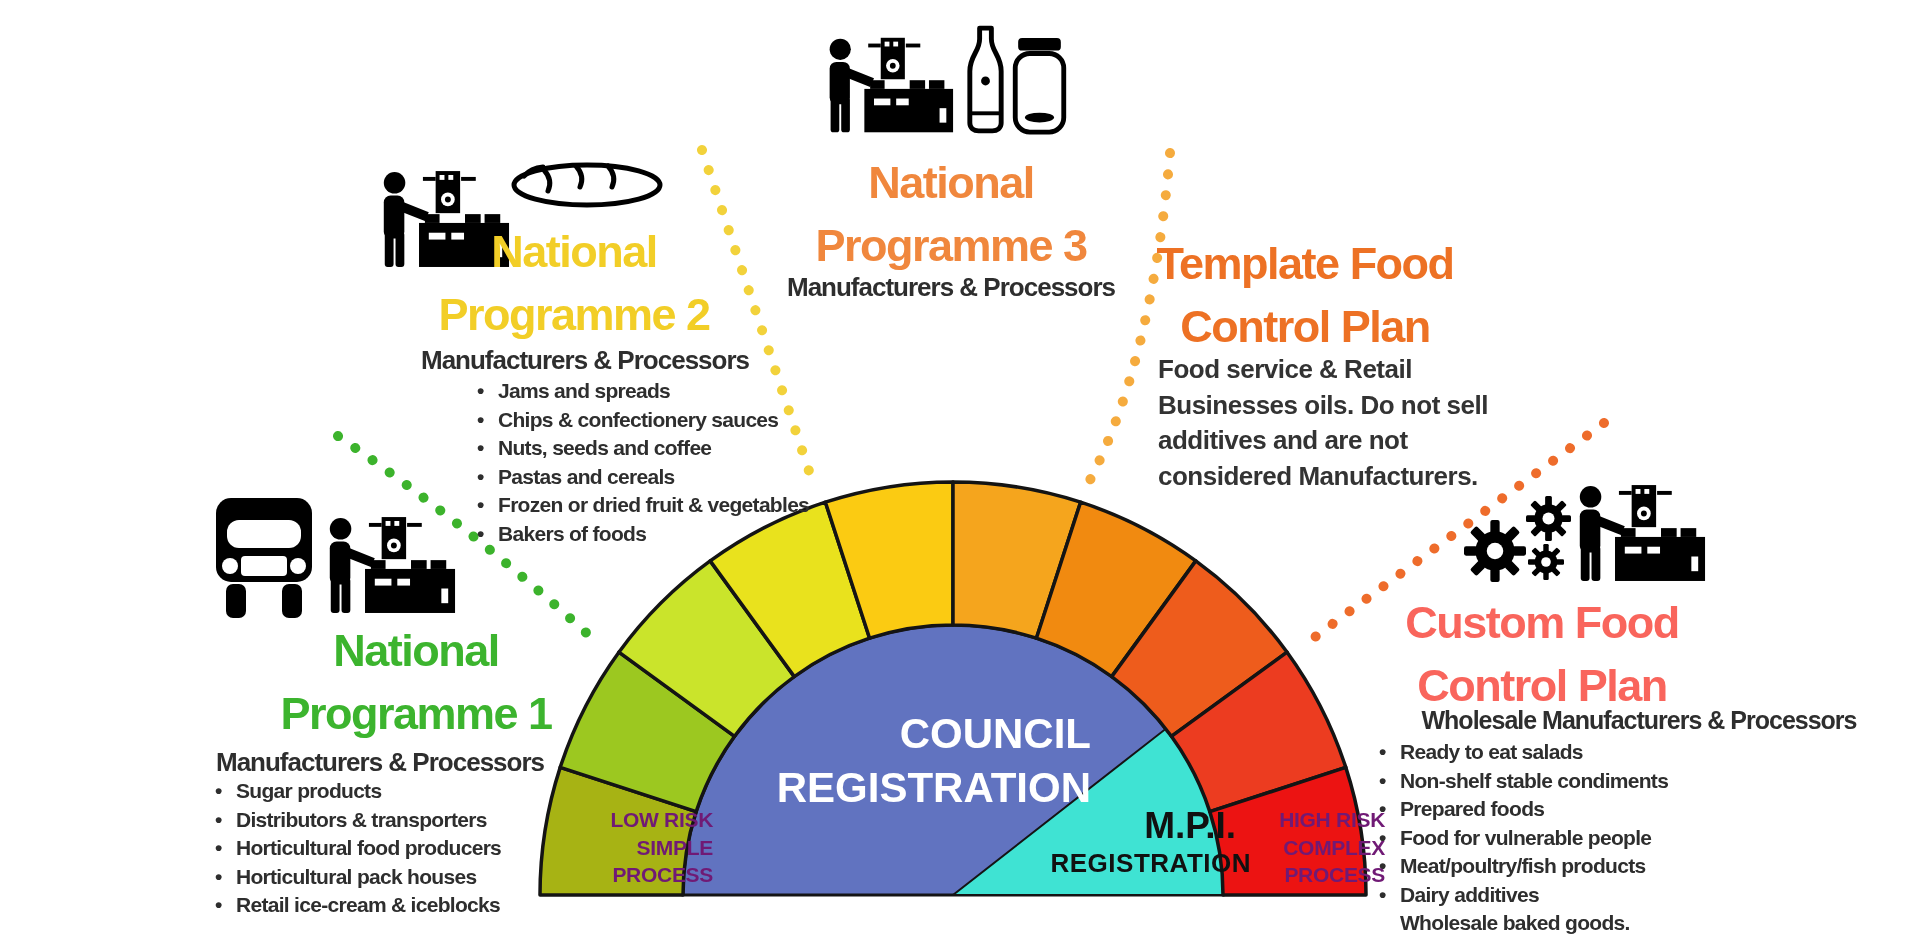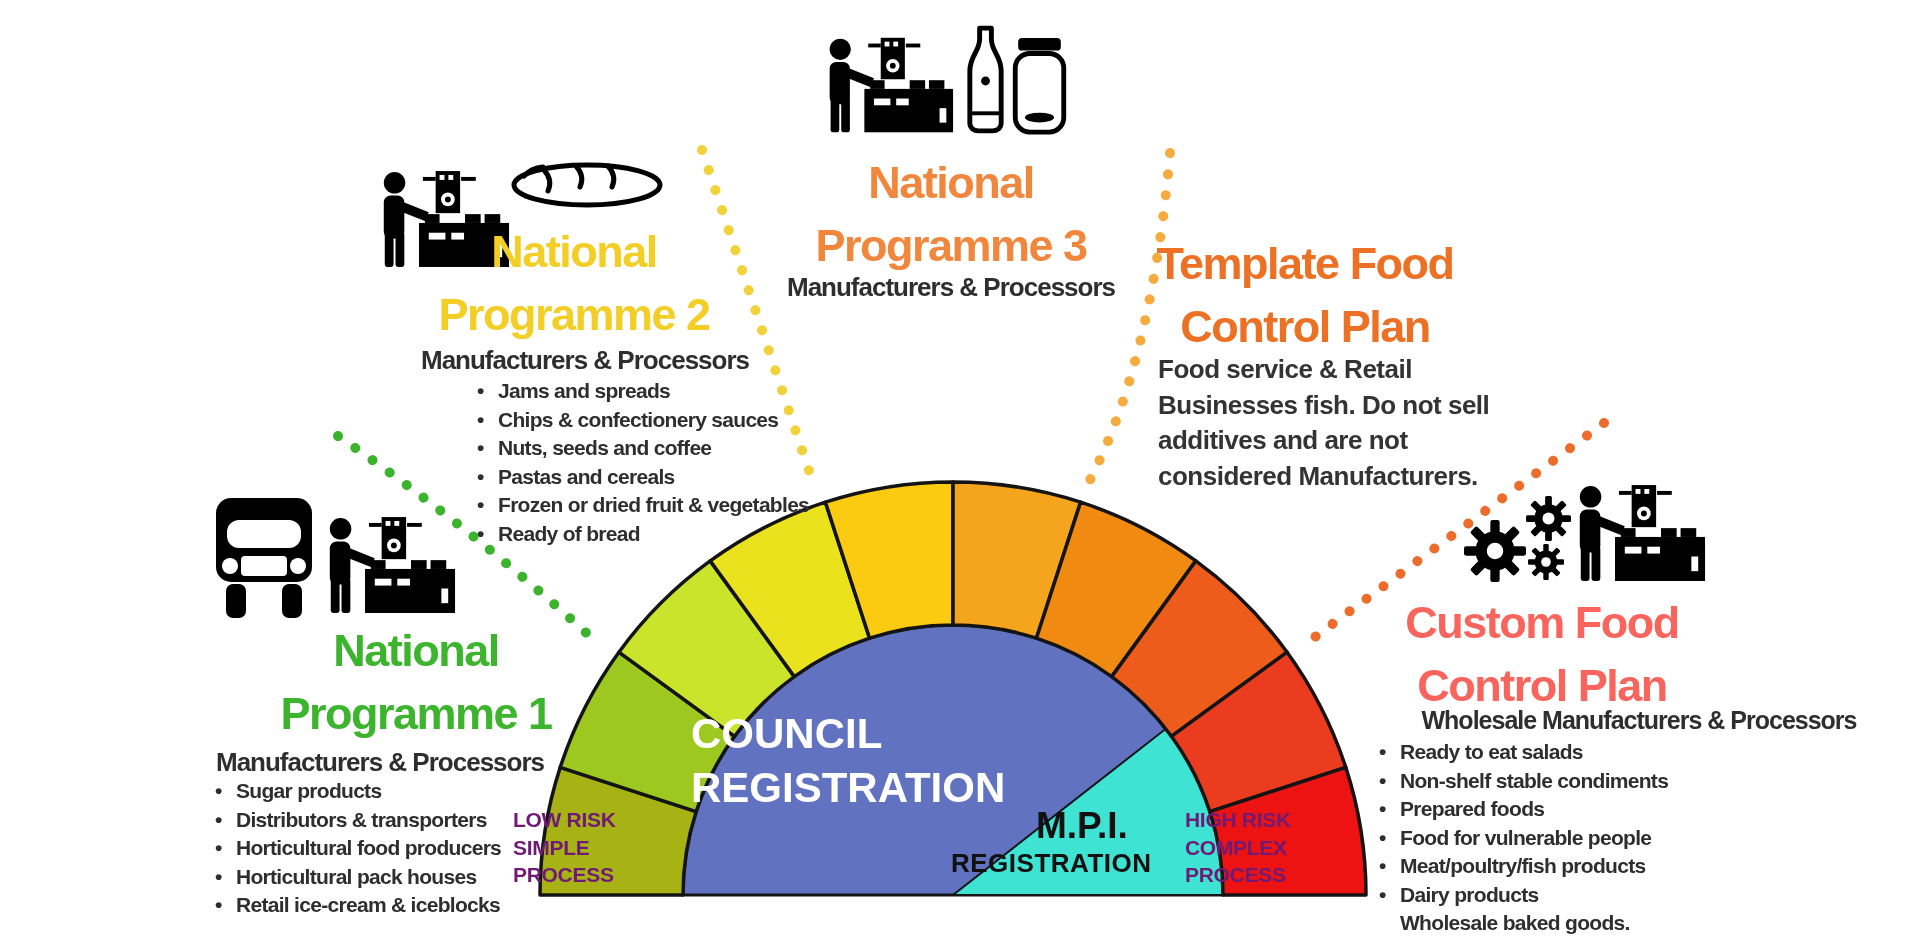--- a/index.html
+++ b/index.html
@@ -14,21 +14,21 @@
             text-align:center;white-space:nowrap;}
   .subtitle.left{text-align:center;}
   ul.blist{margin:0;padding:0;font-weight:bold;font-size:21px;line-height:28.5px;
            letter-spacing:-0.7px;color:#2e2e2e;}
   ul.blist li{list-style:none;position:relative;padding-left:24px;white-space:nowrap;}
   ul.blist li::before{content:"\2022";position:absolute;left:3px;top:0;}
   ul.blist li.no-bullet::before{content:none;}
   .bodytext{font-weight:bold;font-size:26px;line-height:35.5px;letter-spacing:-0.5px;
             color:#333333;}
   .bodytext div{white-space:nowrap;}
-  .gauge-label{font-weight:bold;text-align:left;white-space:nowrap;}
+  .gauge-label{font-weight:bold;text-align:right;white-space:nowrap;}
   .council{font-size:42px;line-height:54px;color:#ffffff;}
   .mpi1{font-size:37px;color:#111111;}
   .mpi2{font-size:26px;color:#111111;letter-spacing:0.5px;}
   .risk{font-size:21px;line-height:27.5px;color:#701a75;letter-spacing:-0.3px;}
 </style>
 </head>
 <body>
 
 <div class="stage">
 
@@ -157,21 +157,21 @@
       <div>Programme 2</div>
     </div>
   </div>
   <div class="abs subtitle" style="left:335px;top:345px;width:500px;">Manufacturers &amp; Processors</div>
   <ul class="abs blist" style="left:474px;top:377px;width:420px;">
     <li>Jams and spreads</li>
     <li>Chips &amp; confectionery sauces</li>
     <li>Nuts, seeds and coffee</li>
     <li>Pastas and cereals</li>
     <li>Frozen or dried fruit &amp; vegetables</li>
-    <li>Ready of bread</li>
+    <li>Bakers of foods</li>
   </ul>
 
   <div class="abs" style="left:166px;top:619px;width:500px;">
     <div class="title" style="color: rgb(60, 180, 46);">
       <div>National</div>
       <div>Programme 1</div>
     </div>
   </div>
   <div class="abs subtitle" style="left:130px;top:747px;width:500px;">Manufacturers &amp; Processors</div>
   <ul class="abs blist" style="left:212px;top:777px;width:380px;">
@@ -183,39 +183,39 @@
   </ul>
 
   <div class="abs" style="left:1055px;top:232px;width:500px;">
     <div class="title" style="color: rgb(237, 113, 36);">
       <div>Template Food</div>
       <div>Control Plan</div>
     </div>
   </div>
   <div class="abs bodytext" style="left:1158px;top:352px;width:430px;">
     <div>Food service &amp; Retail</div>
-    <div>Businesses fish. Do not sell</div>
+    <div>Businesses oils. Do not sell</div>
     <div>additives and are not</div>
     <div>considered Manufacturers.</div>
   </div>
 
   <div class="abs" style="left:1292px;top:591px;width:500px;">
     <div class="title" style="color: rgb(249, 101, 92);">
       <div>Custom Food</div>
       <div>Control Plan</div>
     </div>
   </div>
   <div class="abs subtitle left" style="left:1369px;top:706px;width:540px;font-size:25px;">Wholesale Manufacturers &amp; Processors</div>
   <ul class="abs blist" style="left:1376px;top:738px;width:500px;">
     <li>Ready to eat salads</li>
     <li>Non-shelf stable condiments</li>
     <li>Prepared foods</li>
     <li>Food for vulnerable people</li>
     <li>Meat/poultry/fish products</li>
-    <li>Dairy products</li>
+    <li>Dairy additives</li>
     <li class="no-bullet">Wholesale baked goods.</li>
   </ul>
 
   <div class="abs gauge-label council" style="left:691px;top:707px;width:400px;">
     <div>COUNCIL</div>
     <div>REGISTRATION</div>
   </div>
   <div class="abs gauge-label mpi1" style="left:1036px;top:805px;width:200px;">M.P.I.</div>
   <div class="abs gauge-label mpi2" style="left:951px;top:848px;width:300px;">REGISTRATION</div>
 

